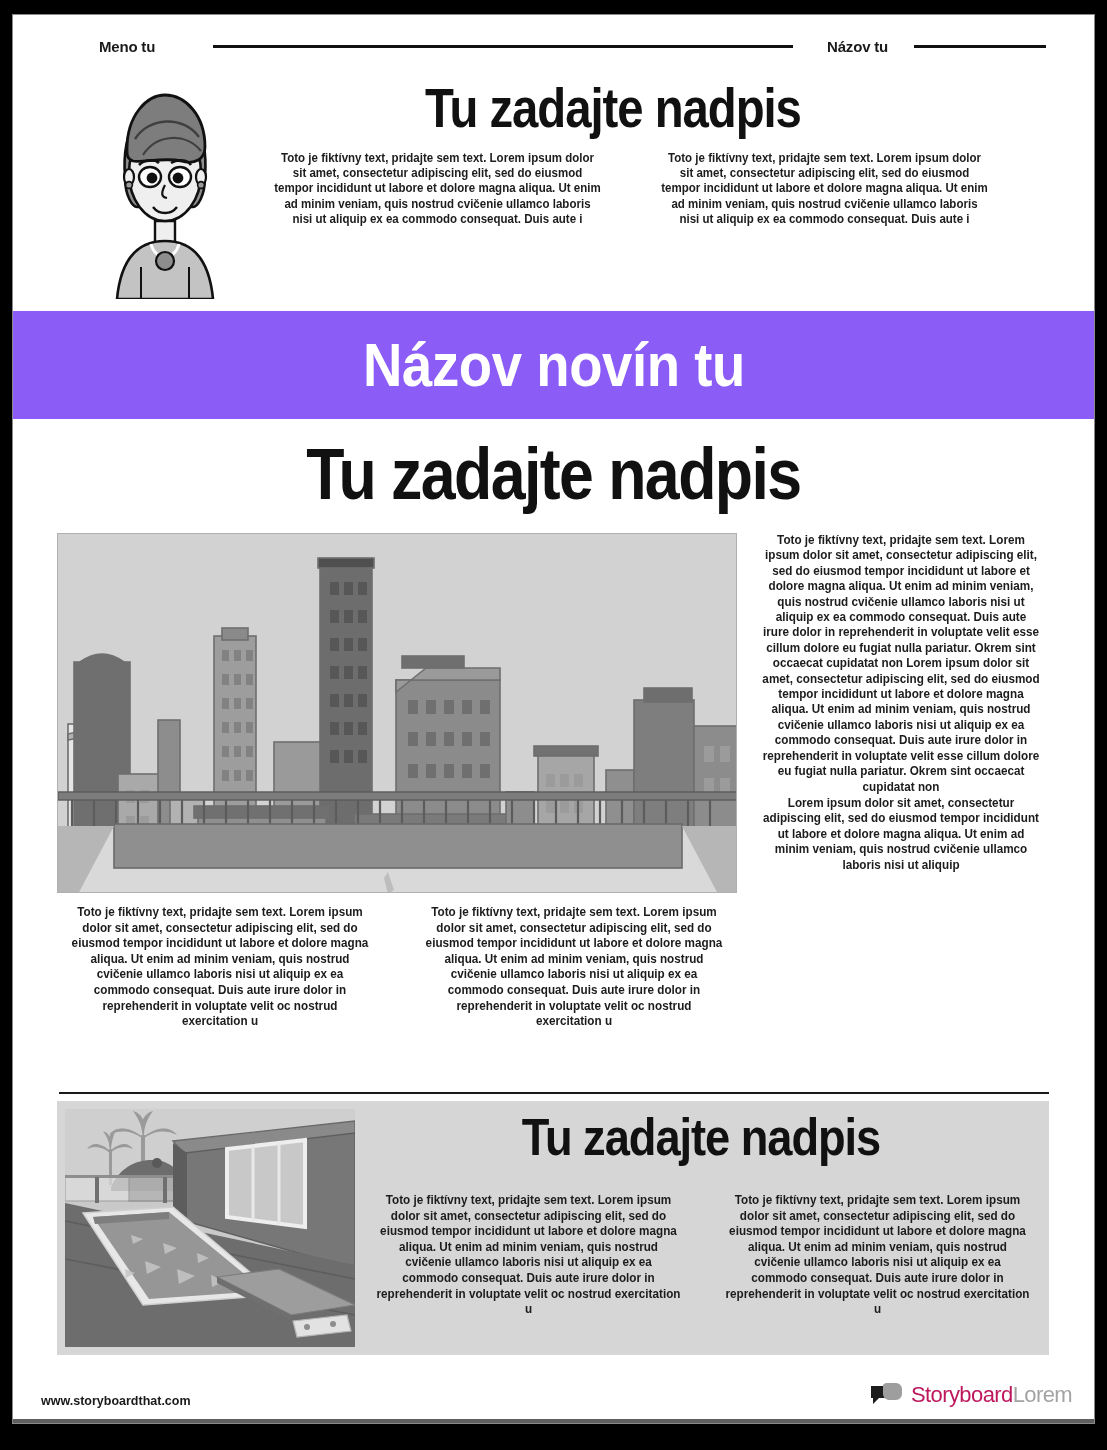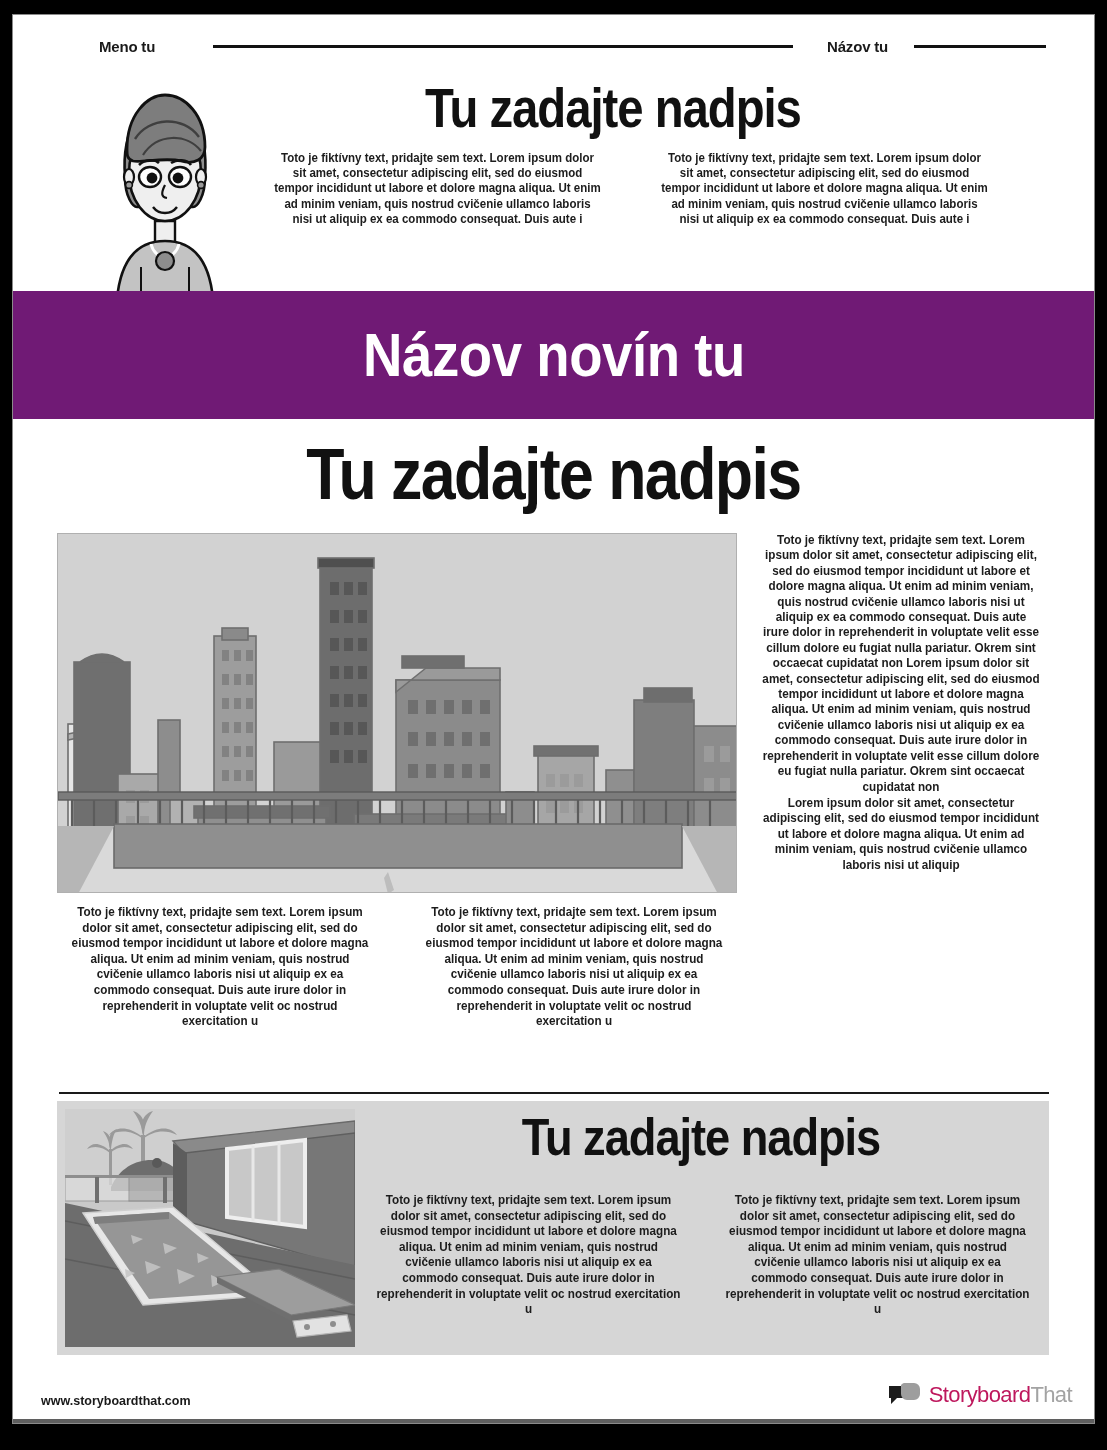--- a/index.html
+++ b/index.html
@@ -64,23 +64,23 @@
     font-size: 12.4px;
     line-height: 15.2px;
     color: #1c1c1c;
     font-stretch: condensed;
     transform: scaleX(0.93);
     transform-origin: center top;
   }
 
   
   .banner {
-    position: absolute; left: 0; top: 276px;
-    width: 100%; height: 128px;
-    background: #701a75;
+    position: absolute; left: 0; top: 296px;
+    width: 100%; height: 108px;
+    background: #8b5cf6;
     display: flex; align-items: center; justify-content: center;
   }
   .banner-title {
     color: #ffffff;
     font-weight: bold;
     font-size: 62px;
     line-height: 62px;
     font-stretch: condensed;
     letter-spacing: -0.5px;
     transform: scaleX(0.88);
@@ -511,18 +511,18 @@
   </div>
 
   <div class="footer-url">www.storyboardthat.com</div>
 
   <div class="logo">
     <svg width="34" height="24" viewBox="0 0 34 24">
       <path d="M1 3 h16 v12 h-8 l-6 6 v-6 h-2 z" fill="#1c1c1c"></path>
       <path d="M13 2 a6 6 0 0 1 6 -2 h7 a6 6 0 0 1 6 6 v5 a6 6 0 0 1 -6 6 h-7 a6 6 0 0 1 -6 -6 z" fill="#9e9e9e"></path>
     </svg>
     <div class="logo-text">
-      <span class="lt-a">Storyboard</span><span class="lt-b">That</span>
+      <span class="lt-a">Storyboard</span><span class="lt-b">Lorem</span>
     </div>
   </div>
 
   <div class="footer-rule"></div>
 </div>
 
 </body></html>

